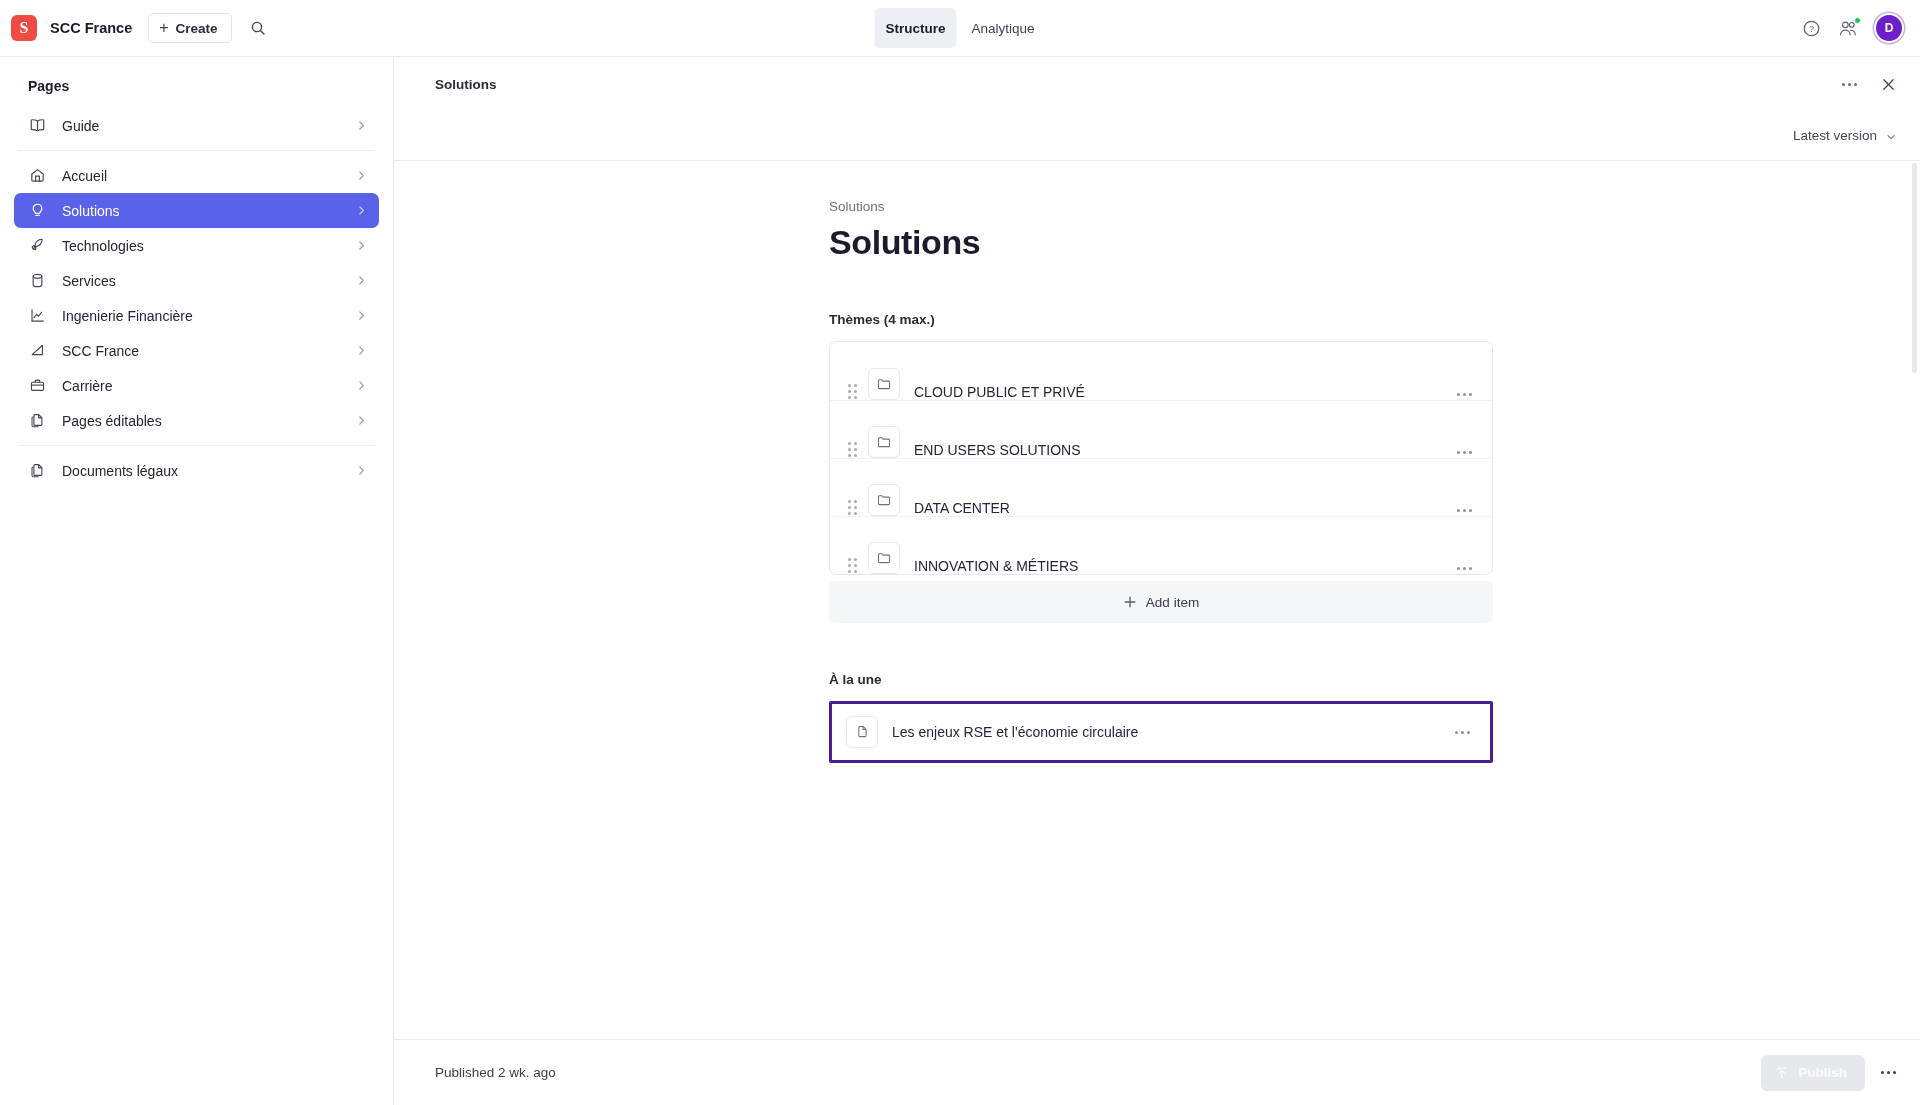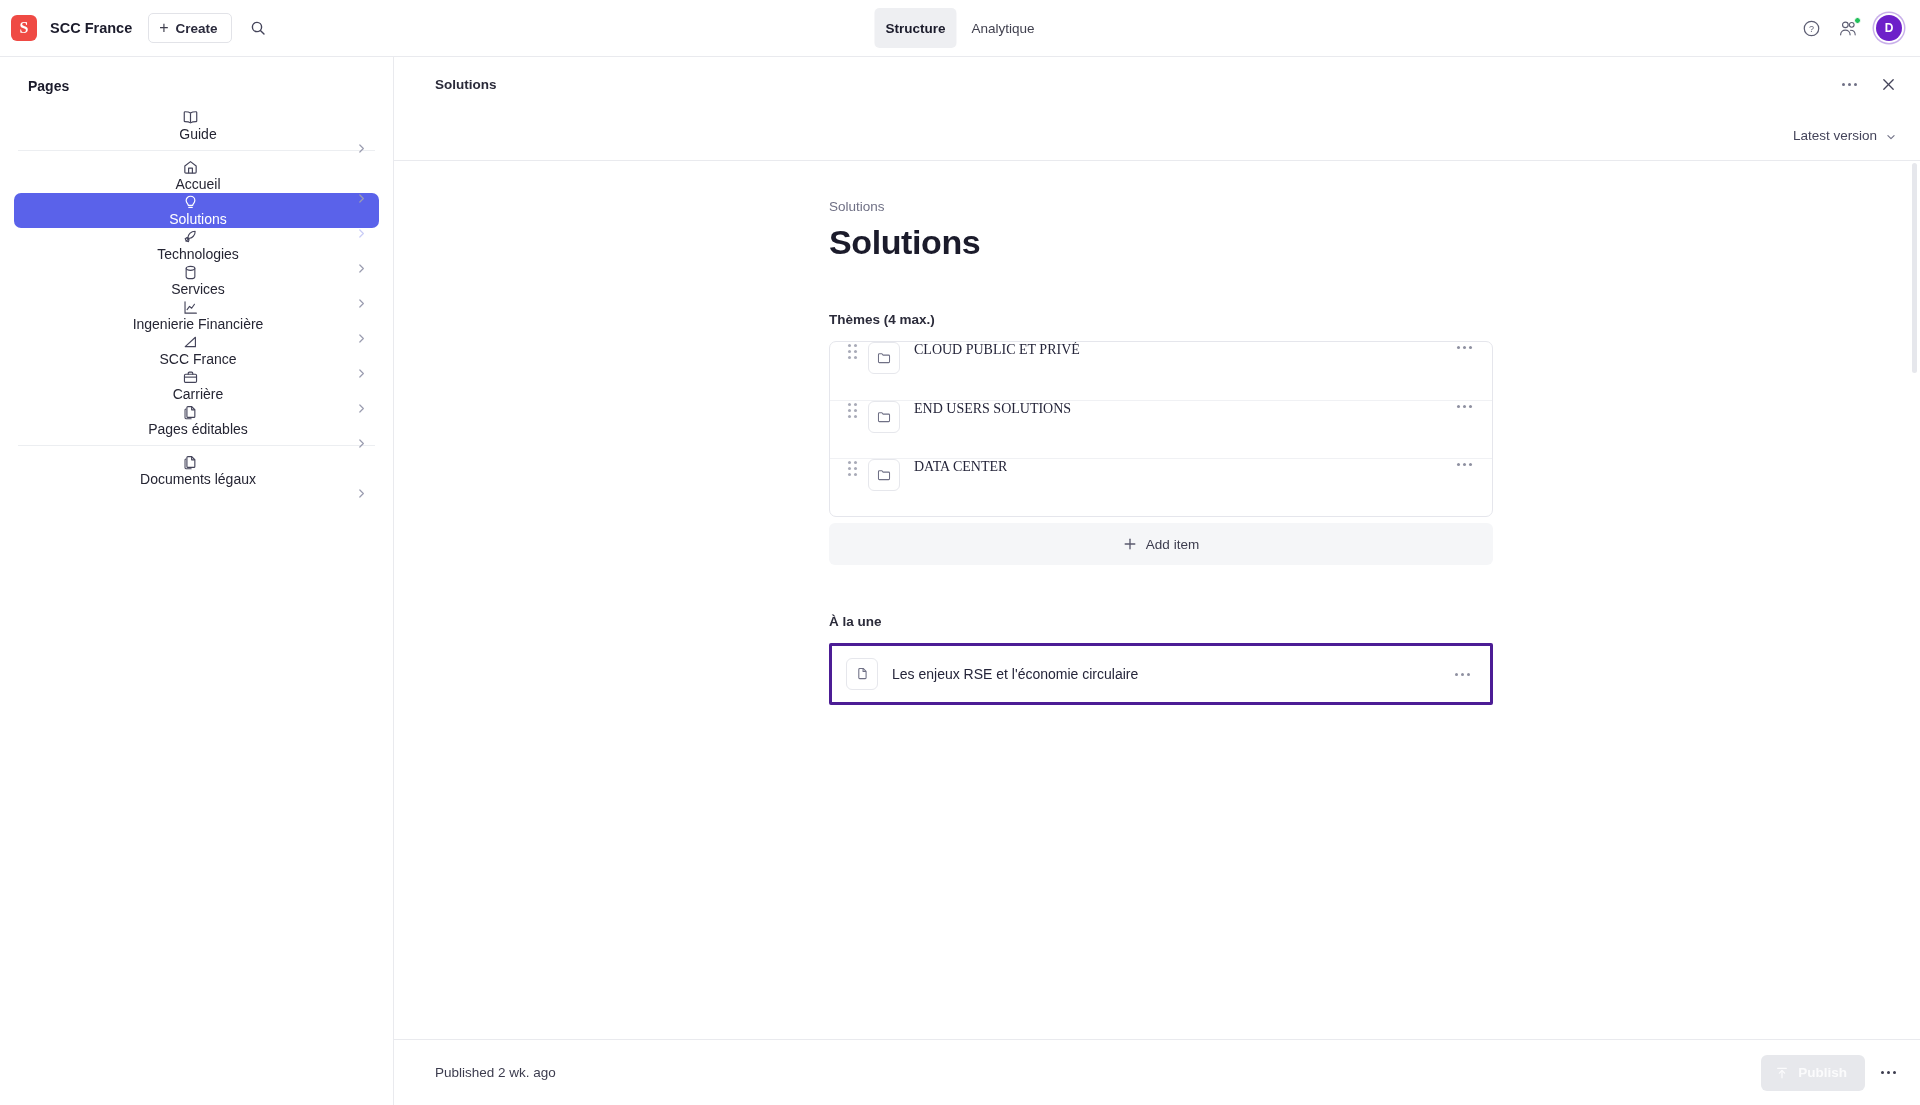--- a/index.html
+++ b/index.html
@@ -95,21 +95,20 @@
   }
   .sb-title {
     font-size: 14px; font-weight: 700; color: #1b1b2b;
     padding: 21px 0 14px 14px;
   }
   .sb-item {
     display: flex; align-items: center;
     height: 35px; border-radius: 7px;
     padding: 0 11px 0 14px; cursor: pointer;
     color: #252533;
-    flex-direction: column;
   }
   .sb-item.active { background: #5a62ea; color: #fff; }
   .sb-ico {
     width: 18px; height: 18px; margin-right: 16px;
     display: flex; align-items: center; justify-content: center;
     flex: 0 0 18px;
   }
   .sb-label { font-size: 14px; font-weight: 500; white-space: nowrap; }
   .sb-chev { margin-left: auto; display: flex; align-items: center; }
   .sb-divider { height: 1px; background: #eceef1; margin: 7px 4px; }
@@ -148,24 +147,23 @@
   }
   .field-label {
     font-size: 13.5px; font-weight: 600; color: #2b2b3a;
     margin-bottom: 14px;
   }
   .list-card {
     border: 1px solid #e5e6ec; border-radius: 7px;
     overflow: hidden; background: #fff;
   }
   .list-row {
-    display: flex; align-items: flex-start;
+    display: flex; align-items: flex-end;
     height: 58px; padding: 0 14px 0 14px;
     cursor: default;
-    font-family: Liberation Serif, serif;
   }
   .list-row + .list-row { border-top: 1px solid #f0f1f4; }
   .drag-handle {
     width: 16px; height: 18px; margin-right: 8px;
     display: grid; grid-template-columns: 3px 3px; grid-template-rows: 3px 3px 3px;
     gap: 3px; justify-content: center; align-content: center;
     cursor: grab; flex: 0 0 16px;
   }
   .drag-handle i { width: 3px; height: 3px; border-radius: 50%; background: #a9abb8; display: block; }
   .item-ico {
@@ -545,20 +543,43 @@
               <span class="item-label">DATA CENTER</span>
               <button class="row-menu">
                 <span class="dots-h light">
                     <i></i>
                     <i></i>
                     <i></i>
                   </span>
               </button>
             </div>
 
+            <div class="list-row">
+              <span class="drag-handle">
+                  <i></i>
+                  <i></i>
+                  <i></i>
+                  <i></i>
+                  <i></i>
+                  <i></i>
+                </span>
+              <span class="item-ico">
+                <svg width="16" height="16" viewBox="0 0 18 18" fill="none">
+                  <path d="M2.8 5.2c0-.6.5-1 1-1h2.9l1.3 1.6h6.2c.6 0 1 .4 1 1v6.4c0 .6-.4 1-1 1H3.8c-.5 0-1-.4-1-1V5.2z" stroke="#6f7085" stroke-width="1.2" stroke-linejoin="round"></path>
+                </svg>
+              </span>
+              <span class="item-label">INNOVATION &amp; MÉTIERS</span>
+              <button class="row-menu">
+                <span class="dots-h light">
+                    <i></i>
+                    <i></i>
+                    <i></i>
+                  </span>
+              </button>
+            </div>
           </div>
 
           <button class="add-item">
             <svg width="14" height="14" viewBox="0 0 14 14" fill="none">
               <line x1="7" y1="2.2" x2="7" y2="11.8" stroke="#5a5a6d" stroke-width="1.35" stroke-linecap="round"></line>
               <line x1="2.2" y1="7" x2="11.8" y2="7" stroke="#5a5a6d" stroke-width="1.35" stroke-linecap="round"></line>
             </svg>
             <span>Add item</span>
           </button>
 

